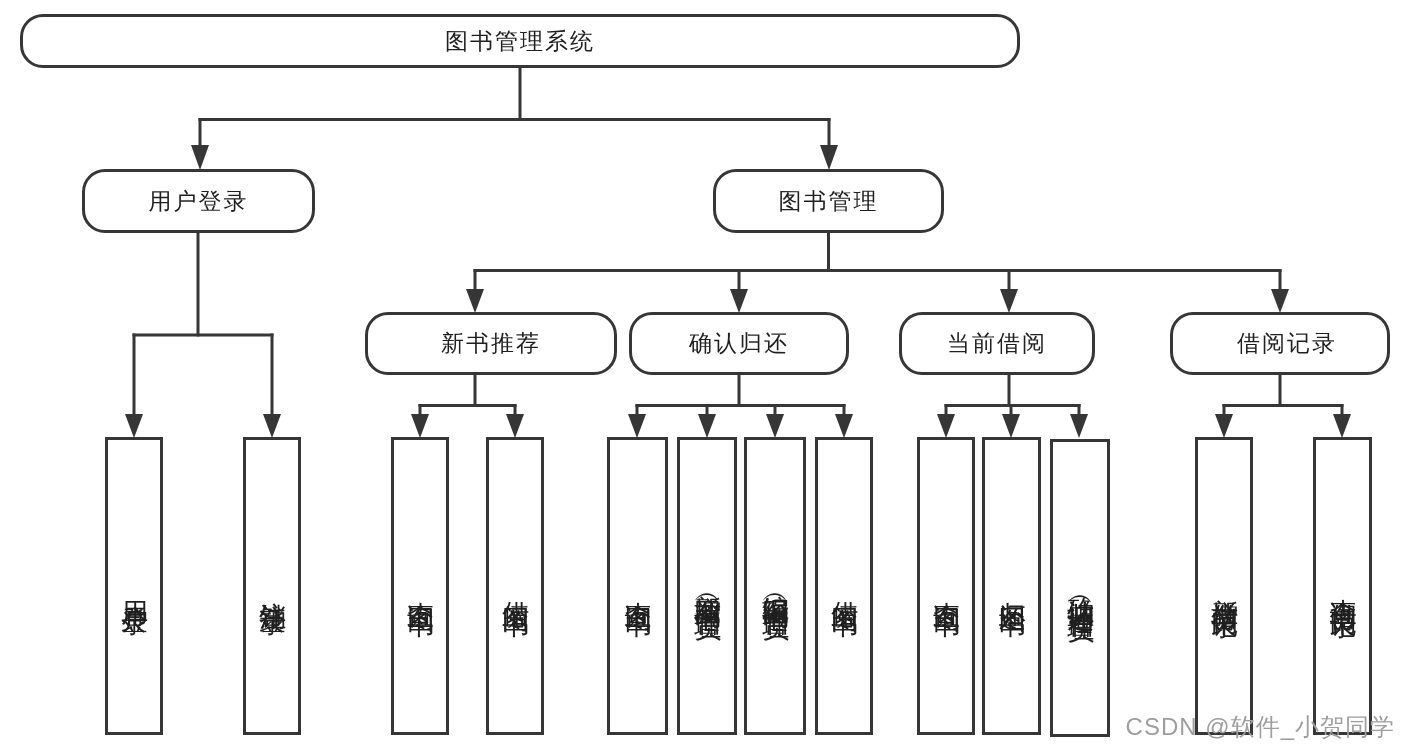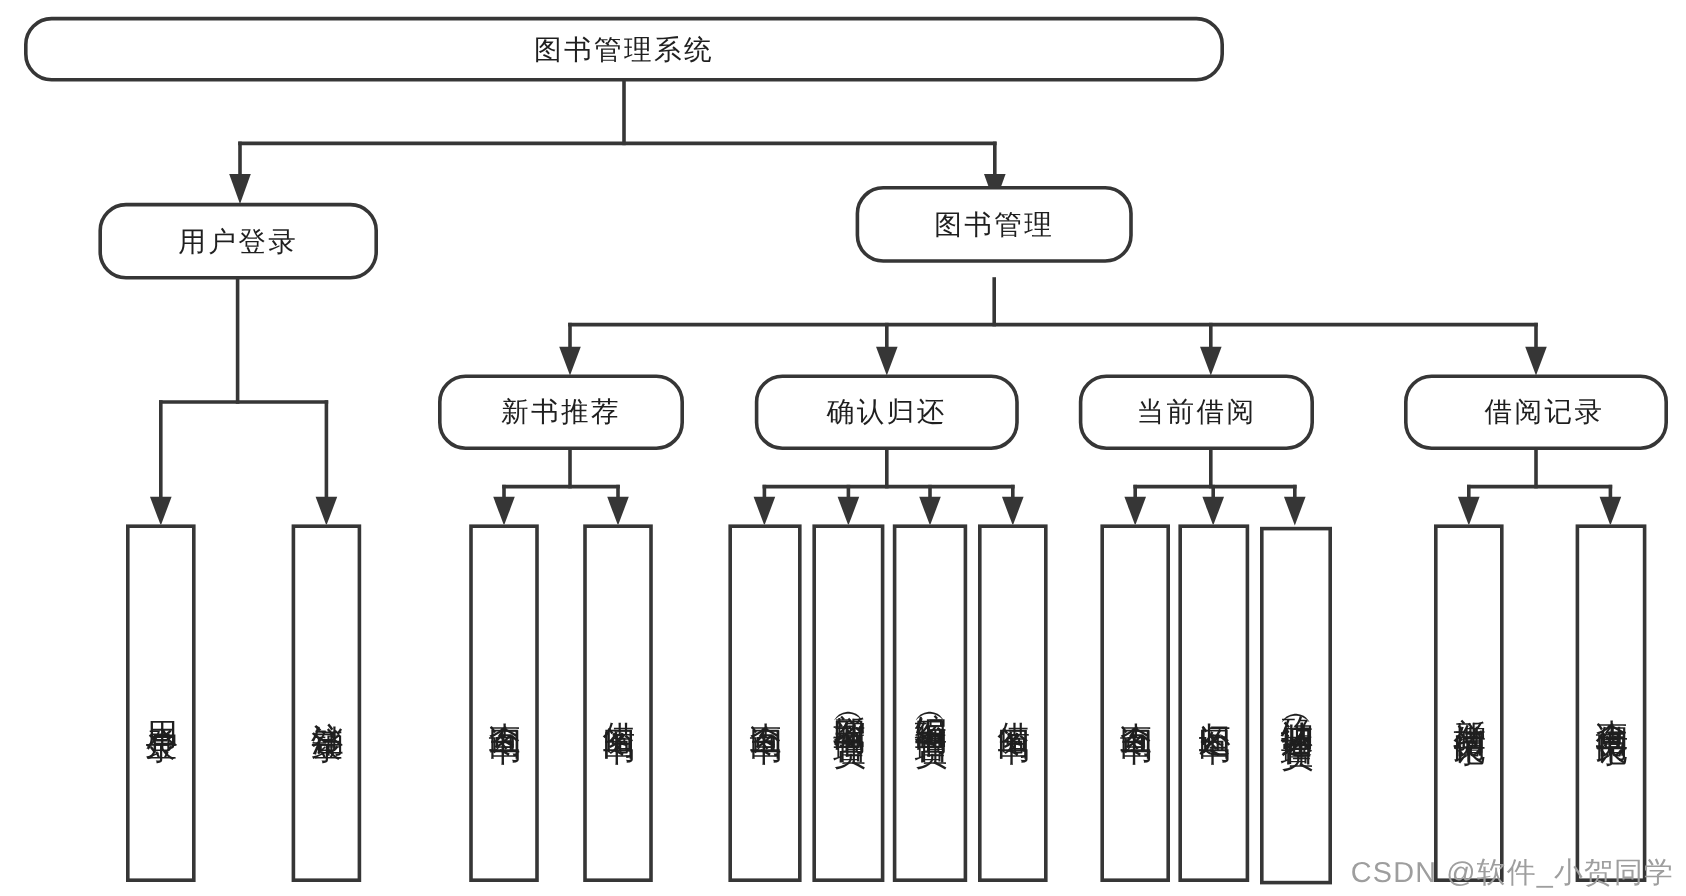--- a/index.html
+++ b/index.html
@@ -121,25 +121,25 @@
     </g>
   </svg>
 
   <div class="box hnode" style="left:20px; top:14px; width:1000px; height:54px;">
     <span>图书管理系统</span>
   </div>
 
   <div class="box hnode" style="left:82px; top:169px; width:233px; height:64px;">
     <span>用户登录</span>
   </div>
-  <div class="box hnode" style="left:713px; top:155px; width:231px; height:64px;">
+  <div class="box hnode" style="left:713px; top:169px; width:231px; height:64px;">
     <span>图书管理</span>
   </div>
 
-  <div class="box hnode" style="left:365px; top:312px; width:205px; height:63px;align-items:center;">
+  <div class="box hnode" style="left:365px; top:312px; width:252px; height:63px;align-items:center;">
     <span>新书推荐</span>
   </div>
   <div class="box hnode" style="left:629px; top:312px; width:220px; height:63px;">
     <span>确认归还</span>
   </div>
   <div class="box hnode" style="left:899px; top:312px; width:196px; height:63px;">
     <span>当前借阅</span>
   </div>
   <div class="box hnode" style="left:1170px; top:312px; width:220px; height:63px;padding-left:14px;">
     <span>借阅记录</span>

